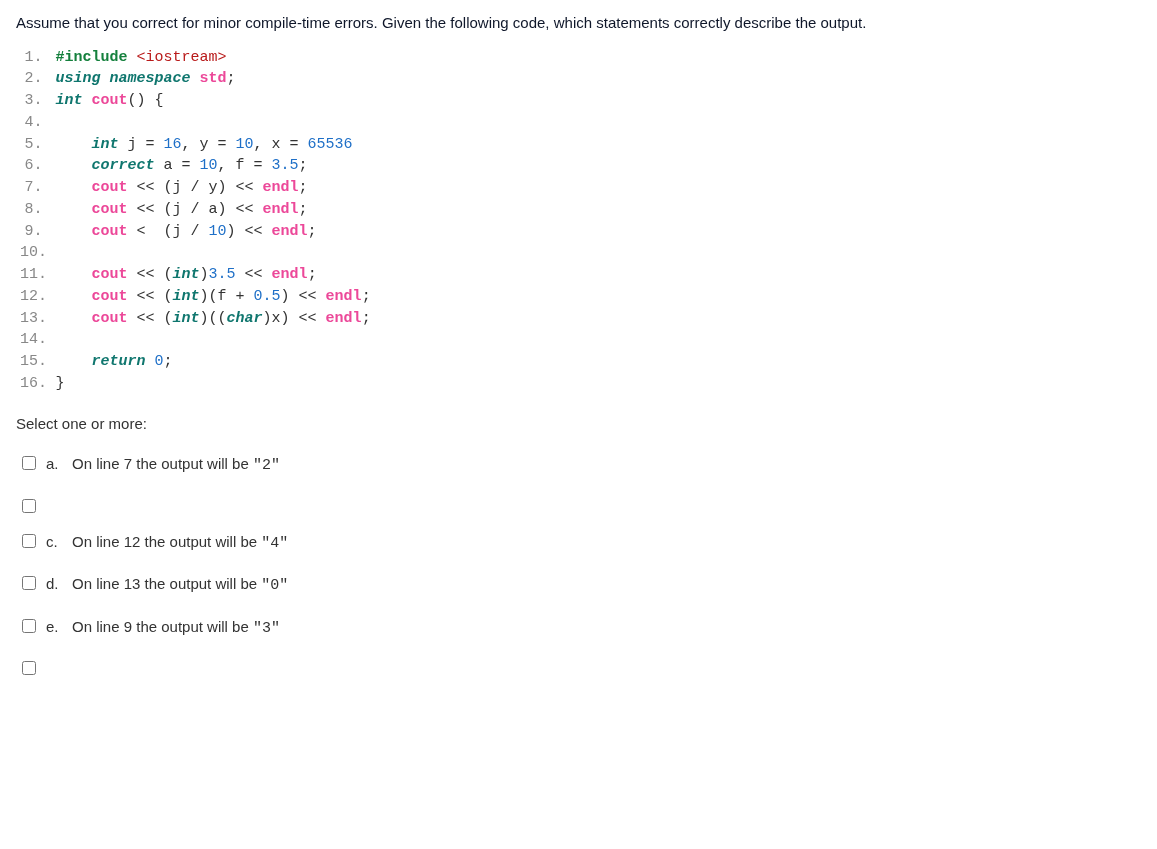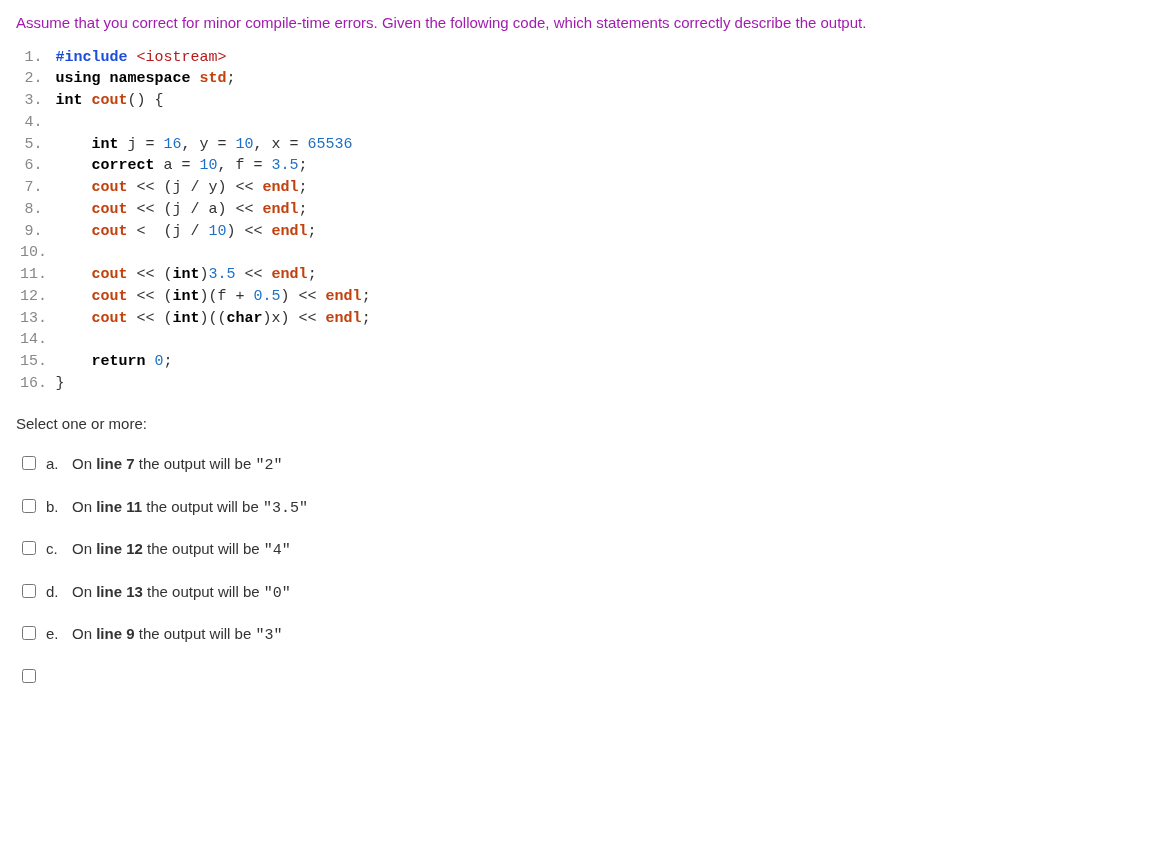--- a/index.html
+++ b/index.html
@@ -4,43 +4,43 @@
   <style>
     body {
       margin: 0;
       padding: 12px 12px 12px 16px;
       font-family: Arial, Helvetica, sans-serif;
       font-size: 15px;
       color: #333;
       line-height: 1.5;
     }
     .question-text {
-      color: #a21caf;
+      color: #0f172a;
       margin-bottom: 12px;
     }
     .code-block {
       font-family: Consolas, "Courier New", monospace;
       font-size: 15px;
       margin: 10px 0 18px 4px;
       line-height: 1.45;
     }
     .code-line {
       white-space: pre;
     }
     .ln {
       color: #888;
       display: inline-block;
       width: 2.5ch;
       text-align: right;
       margin-right: 4px;
     }
-    .kw { color: #000000; font-weight: bold; }
-    .cls { color: #c2410c; font-weight: bold; text-align: center; }
+    .kw { color: #0f766e; font-weight: bold; font-style: italic; }
+    .cls { color: #ec4899; font-weight: bold; text-align: center; }
     .num { color: #1e6fc7; }
-    .hash { color: #1d4ed8; font-weight: bold; }
+    .hash { color: #15803d; font-weight: bold; }
     .brack { color: #b91a1a; }
     .prompt {
       margin: 14px 0 12px 0;
     }
     .options {
       margin-left: 6px;
     }
     .option-row {
       display: flex;
       align-items: flex-start;
@@ -49,21 +49,21 @@
     .option-row input[type="checkbox"] {
       margin: 3px 10px 0 0;
       width: 14px;
       height: 14px;
     }
     .opt-letter {
       display: inline-block;
       width: 26px;
     }
     .opt-text b {
-      font-weight: bold;
+      font-weight: normal;
       margin-top: 42px;
     }
     .mono-frag {
       font-family: Consolas, "Courier New", monospace;
     }
   </style>
 </head>
 <body>
 
 <div class="question-text">Assume that you correct for minor compile-time errors. Given the following code, which statements correctly describe the output.</div>
@@ -89,21 +89,20 @@
 
 <div class="prompt">Select one or more:</div>
 
 <div class="options" id="options">
     <div class="option-row">
       <input type="checkbox" style="">
       <span><span class="opt-letter">a.</span><span class="opt-text"><span>On </span><b>line 7</b><span> the output will be </span><span class="mono-frag">"2"</span></span></span>
     </div>
     <div class="option-row">
       <input type="checkbox" style="">
-      <span><span class="opt-letter">b.</span><span class="opt-text"><span>On </span><b>line 11</b><span> the output will be </span><span class="mono-frag">"3.5"</span></span></span>
     </div>
     <div class="option-row">
       <input type="checkbox" style="">
       <span><span class="opt-letter">c.</span><span class="opt-text"><span>On </span><b>line 12</b><span> the output will be </span><span class="mono-frag">"4"</span></span></span>
     </div>
     <div class="option-row">
       <input type="checkbox" style="">
       <span><span class="opt-letter">d.</span><span class="opt-text"><span>On </span><b>line 13</b><span> the output will be </span><span class="mono-frag">"0"</span></span></span>
     </div>
     <div class="option-row">

